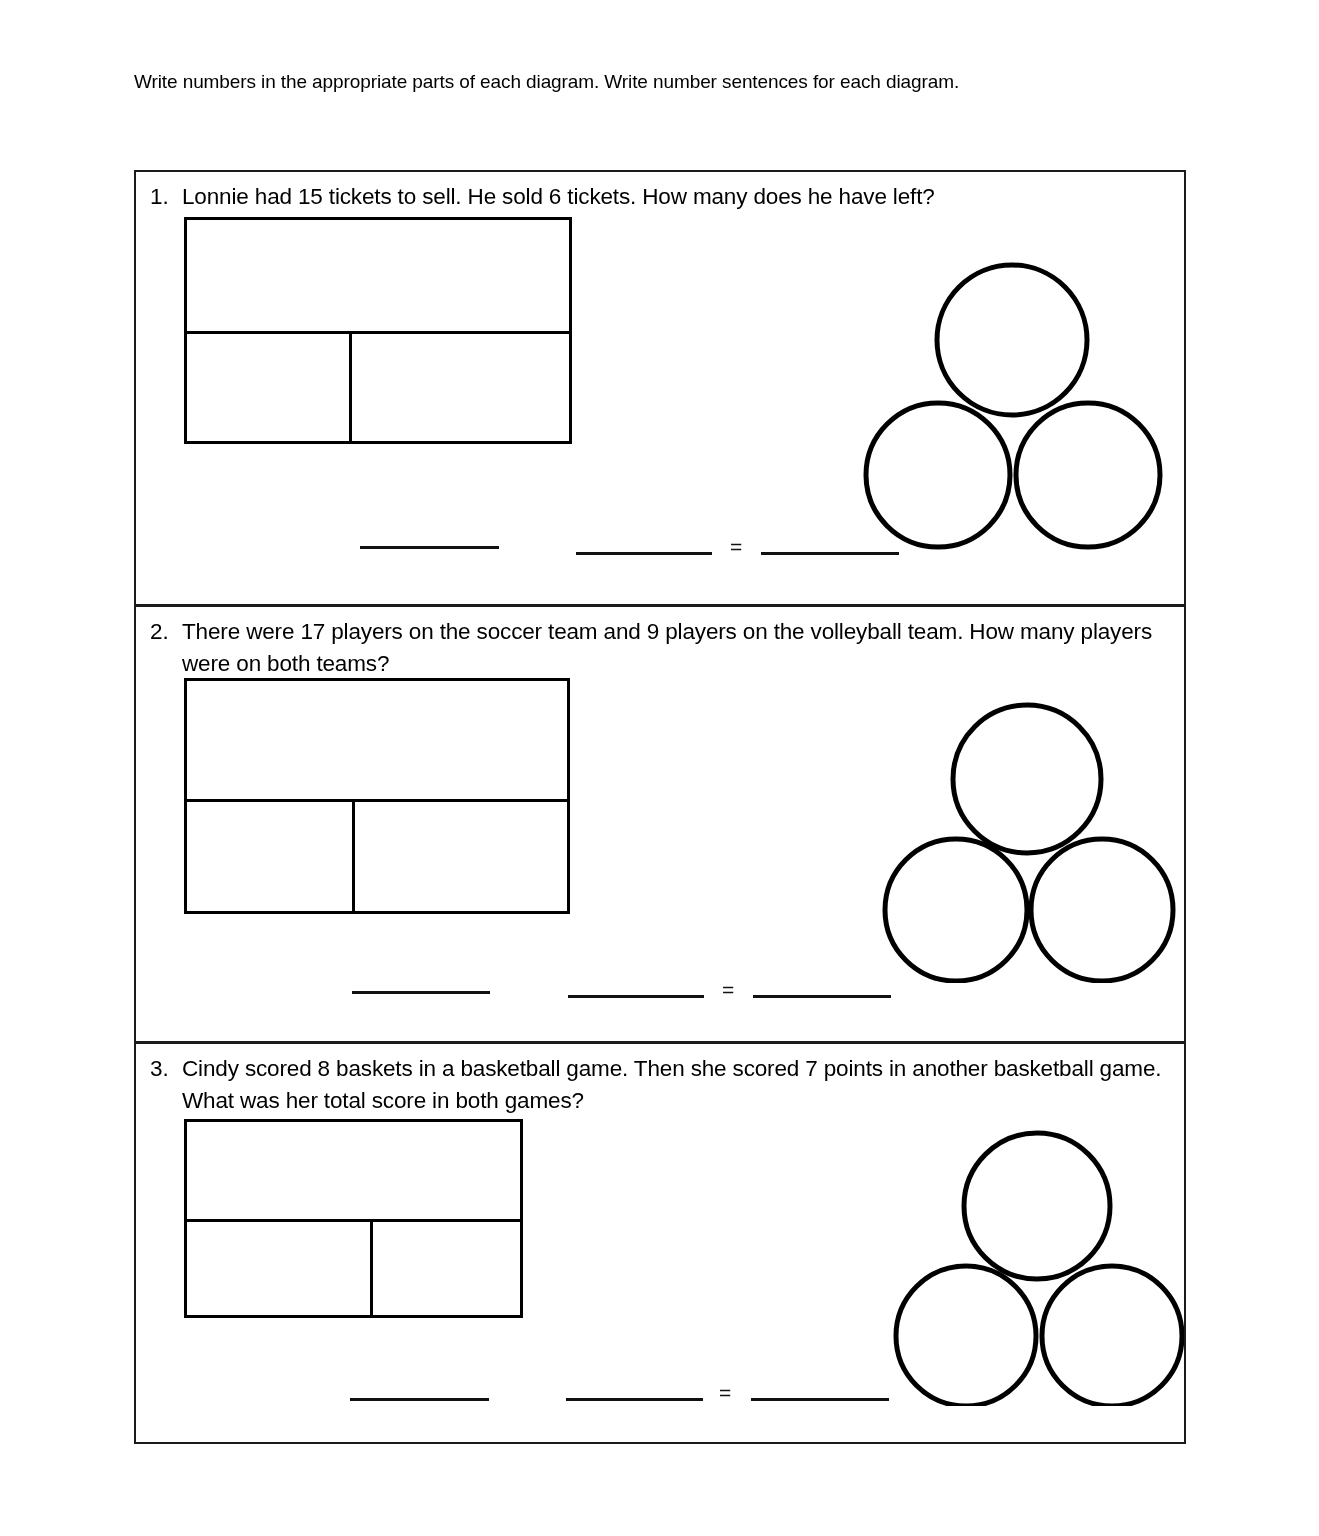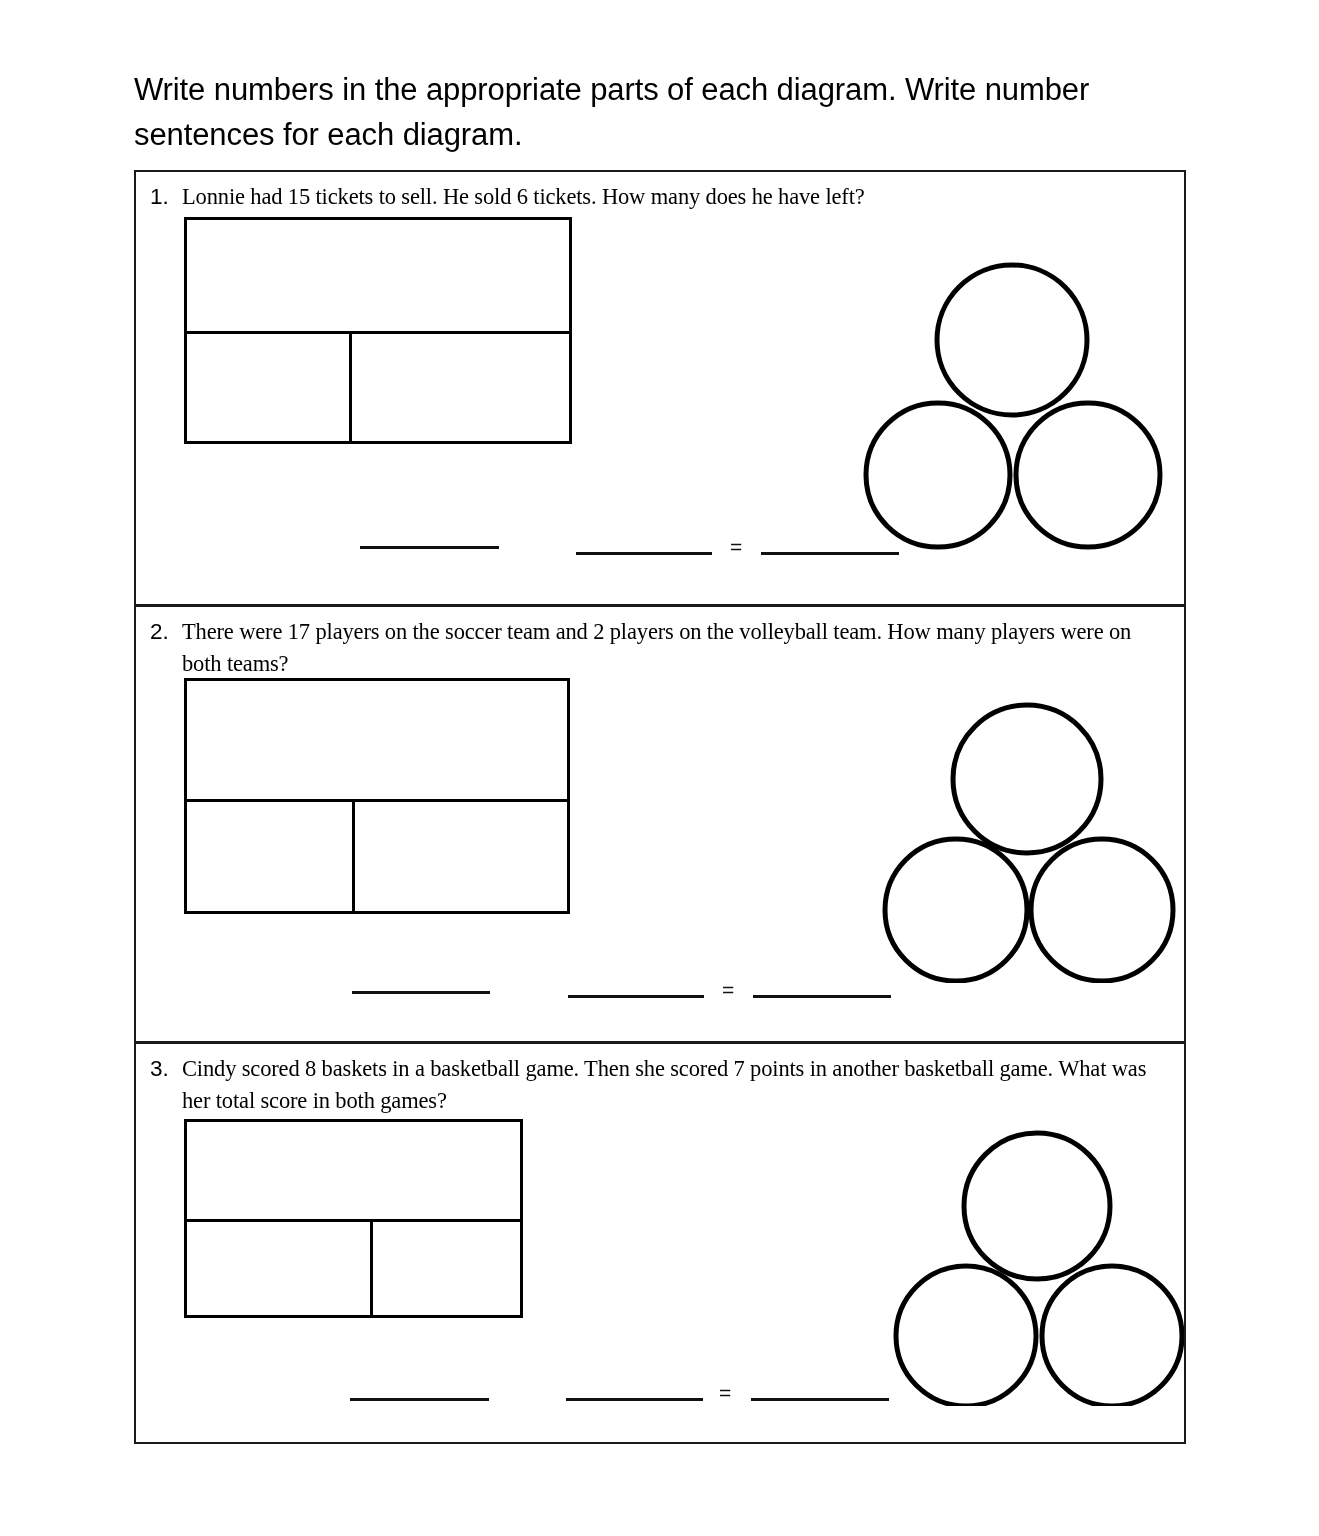--- a/index.html
+++ b/index.html
@@ -15,21 +15,21 @@
     color: #000000;
     overflow: hidden;
   }
 
   
   .instructions {
     position: absolute;
     left: 134px;
     top: 68px;
     width: 1010px;
-    font-size: 31px;
+    font-size: 19px;
     line-height: 1.45;
     color: #000;
     letter-spacing: -0.1px;
   }
 
   
   .worksheet {
     position: absolute;
     left: 134px;
     top: 170px;
@@ -66,21 +66,20 @@
   }
   .prompt .num {
     flex: 0 0 auto;
     width: 32px;
     text-align: left;
   }
   .prompt .txt {
     flex: 1 1 auto;
     padding-right: 6px;
     letter-spacing: -0.15px;
-    font-family: Liberation Serif, serif;
   }
 
   
   .tape {
     position: absolute;
     box-sizing: border-box;
     border: 3px solid #000;
     display: flex;
     flex-direction: column;
   }
@@ -175,21 +174,21 @@
       <div class="blank" style="left:440px; top:28px; width:136px;"></div>
       <div class="eq" style="left:594px; top:12px;">=</div>
       <div class="blank" style="left:625px; top:28px; width:138px;"></div>
     </div>
   </div>
 
   <div class="problem p2">
 
     <div class="prompt">
       <span class="num">2.</span>
-      <span class="txt">There were 17 players on the soccer team and 2 players on the volleyball team. How many players were on both teams?</span>
+      <span class="txt">There were 17 players on the soccer team and 9 players on the volleyball team. How many players were on both teams?</span>
     </div>
 
     <div class="tape tape2" style="left:48px; top:71px;">
       <div class="whole"></div>
       <div class="parts">
         <div class="part-left"></div>
         <div class="part-right"></div>
       </div>
     </div>
 

